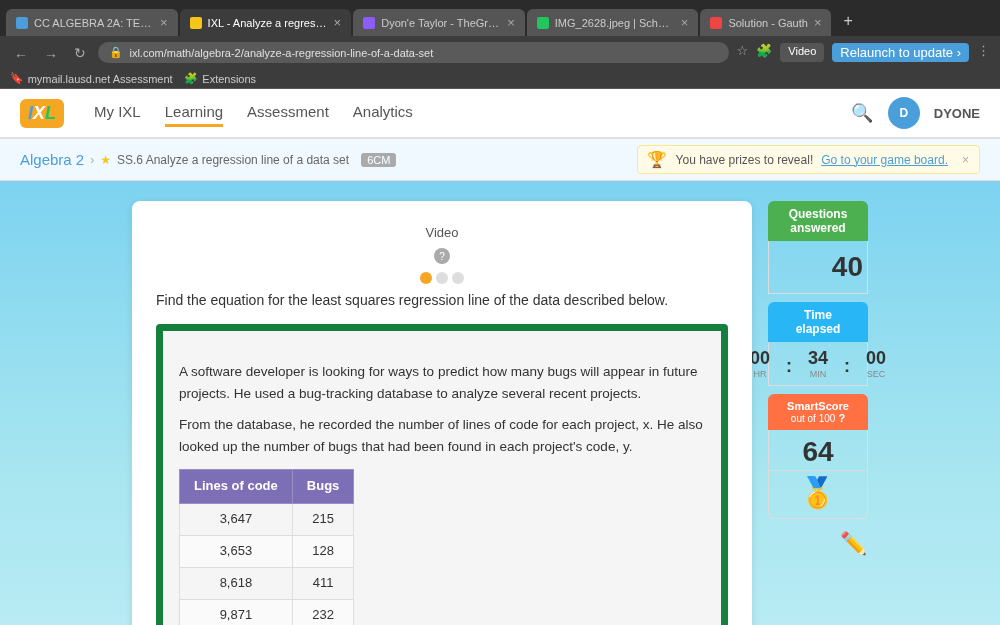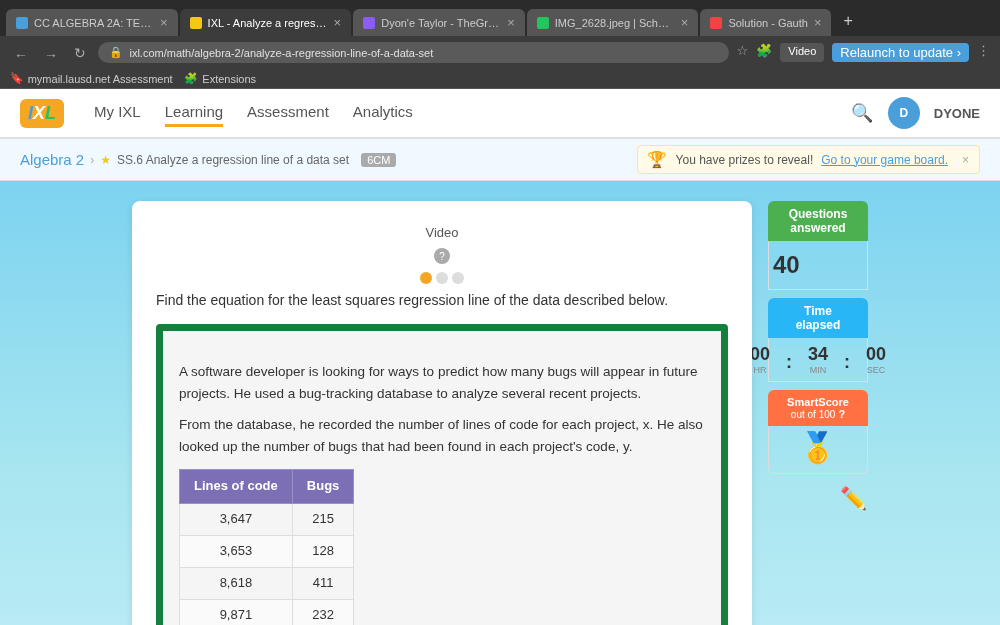--- a/index.html
+++ b/index.html
@@ -56,21 +56,21 @@
     .prize-link { color: #4a9eda; text-decoration: underline; cursor: pointer; }
     .prize-close { color: #aaa; cursor: pointer; margin-left: 6px; }
 
     
     .main-area { background: linear-gradient(to bottom, #7dd3f0, #a8e6f0, #c8f0f8); min-height: 480px; padding: 20px; display: flex; justify-content: center; }
     .content-card { background: #fff; border-radius: 8px; padding: 24px; width: 620px; position: relative; box-shadow: 0 2px 8px rgba(0,0,0,0.1); }
 
     
     .right-panel { width: 100px; margin-left: 16px; display: flex; flex-direction: column; gap: 0; }
     .panel-header-green { background: #4caf50; color: #fff; text-align: center; padding: 6px 4px; border-radius: 6px 6px 0 0; font-size: 12px; font-weight: bold; }
-    .panel-count { text-align: left; font-size: 24px; font-weight: bold; color: #333; padding: 10px 4px; border: 1px solid #ddd; border-top: none; }
+    .panel-count { text-align: right; font-size: 28px; font-weight: bold; color: #333; padding: 10px 4px; border: 1px solid #ddd; border-top: none; }
     .panel-header-blue { background: #29b6f6; color: #fff; text-align: center; padding: 6px 4px; font-size: 12px; font-weight: bold; margin-top: 8px; border-radius: 6px 6px 0 0; }
     .panel-timer { display: flex; justify-content: center; gap: 16px; padding: 6px 4px; border: 1px solid #ddd; border-top: none; align-items: flex-end; }
     .timer-unit { text-align: center; }
     .timer-num { font-size: 18px; font-weight: bold; color: #333; }
     .timer-label { font-size: 9px; color: #888; }
     .timer-sep { font-size: 18px; font-weight: bold; color: #333; padding-bottom: 2px; }
     .panel-header-orange { background: #ff7043; color: #fff; text-align: center; padding: 6px 4px; font-size: 11px; font-weight: bold; margin-top: 8px; border-radius: 6px 6px 0 0; }
     .panel-score { text-align: center; font-size: 28px; font-weight: bold; color: #333; padding: 6px 4px 2px; border: 1px solid #ddd; border-top: none; }
     .panel-badge { text-align: center; padding: 4px 4px 8px; border: 1px solid #ddd; border-top: none; border-radius: 0 0 6px 6px; font-size: 28px; }
     .edit-pencil { text-align: right; margin-top: 12px; }
@@ -274,20 +274,21 @@
           <div class="timer-num">00</div>
           <div class="timer-label">SEC</div>
         </div>
       </div>
 
       <div class="panel-header-orange">
         <span>SmartScore</span><br>
         <span style="font-size:10px;font-weight:normal;">out of 100</span>
         <span style="font-size:11px;cursor:pointer;">?</span>
       </div>
+      <div class="panel-score">64</div>
       <div class="panel-badge">
         <span style="font-size:30px;">🥇</span>
       </div>
 
       <div class="edit-pencil">
         <span style="color:#29b6f6;font-size:22px;cursor:pointer;">✏️</span>
       </div>
     </div>
   </div>
 </div>

